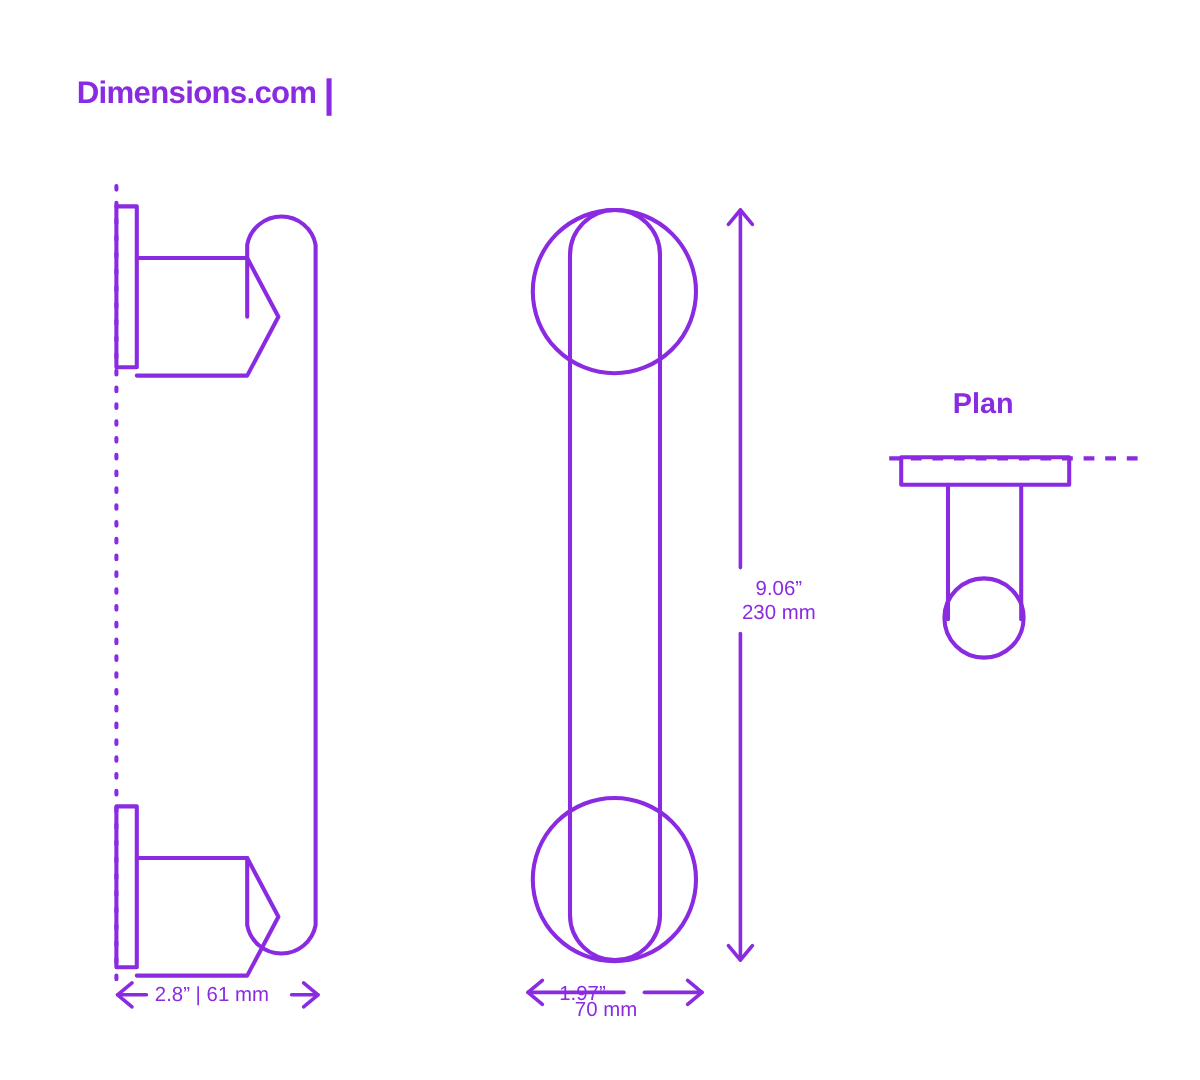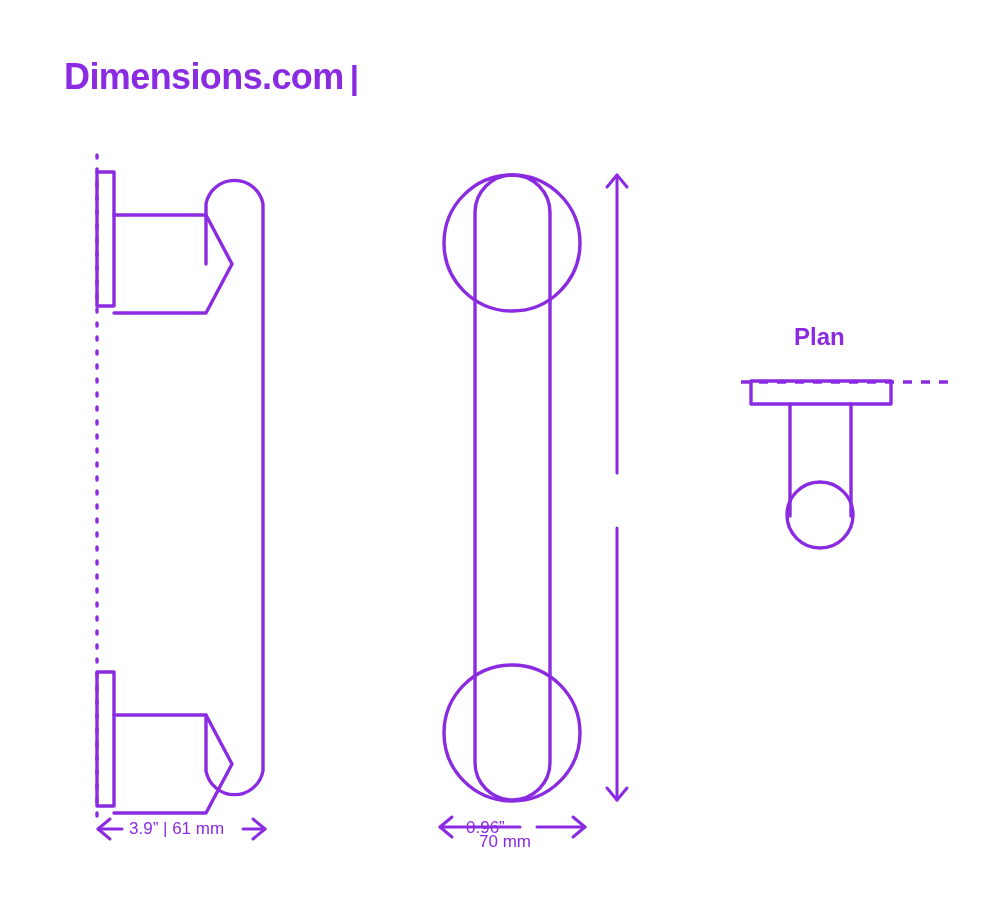--- a/index.html
+++ b/index.html
@@ -31,21 +31,21 @@
     position: absolute;
     left: 64px;
     top: 54px;
     width: 760px;
     height: 46px;
     display: flex;
     align-items: center;
     white-space: nowrap;
   }
   .title-text {
-    font-size: 36px;
+    font-size: 26px;
     font-weight: bold;
     letter-spacing: -0.6px;
     line-height: 1;
     color: #8A2BE2;
   }
   .title-sep {
     font-size: 33px;
     font-weight: bold;
     line-height: 1;
     color: #8A2BE2;
@@ -156,22 +156,26 @@
 
       <g>
         <line x1="617" y1="175" x2="617" y2="473"></line>
         <polyline points="607,187 617,175 627,187"></polyline>
         <line x1="617" y1="528" x2="617" y2="800"></line>
         <polyline points="607,788 617,800 627,788"></polyline>
       </g>
     </g>
   </svg>
 
-  <div class="lbl lbl-dim" id="label-depth">3.9” | 61 mm</div>
+  <div class="lbl lbl-dim" id="label-depth">2.8” | 61 mm</div>
 
-  <div class="lbl lbl-dim" id="label-width">0.96”</div>
+  <div class="lbl lbl-dim" id="label-width">1.97”</div>
 
   <div class="lbl lbl-dim dim-center" id="label-width-mm">70 mm</div>
 
+  <div class="lbl lbl-dim dim-center" id="label-height">
+    <div>9.06”</div>
+    <div>230 mm</div>
+  </div>
 
   <div class="lbl lbl-view" id="label-plan-title">Plan</div>
 
 </div>
 
 </body></html>

